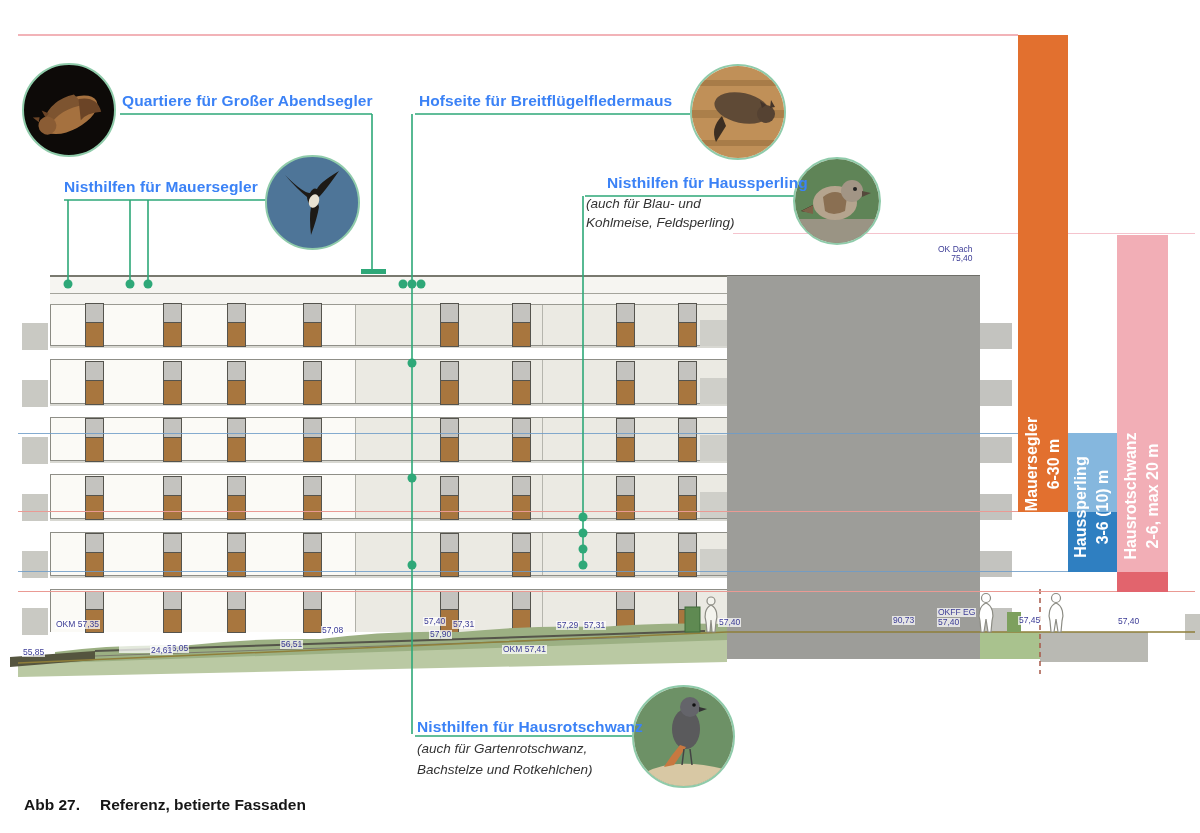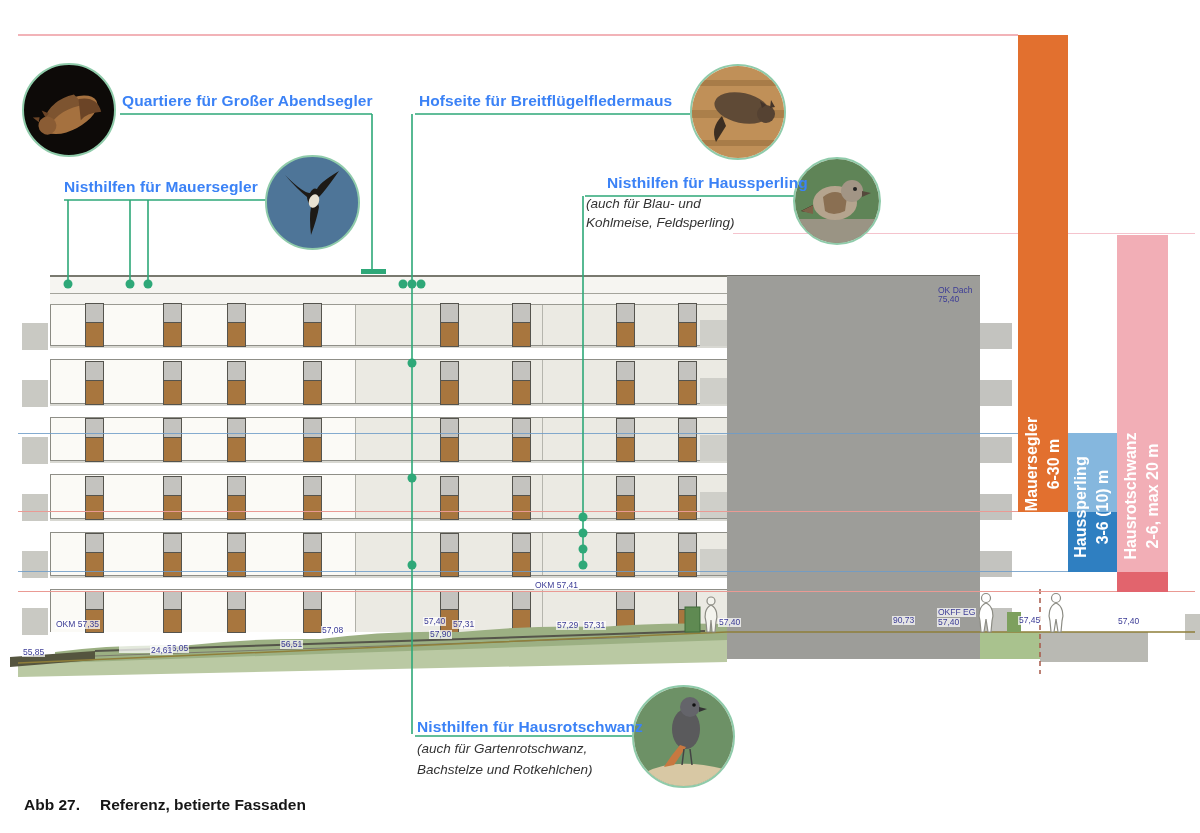--- a/index.html
+++ b/index.html
@@ -173,31 +173,31 @@
   <div id="measurements">
       <div class="meas" style="left: 55px; top: 620px;">OKM 57,35</div>
       <div class="meas" style="left: 22px; top: 648px;">55,85</div>
       <div class="meas" style="left: 119px; top: 644px; padding-left: 48px;">56,05</div>
       <div class="meas" style="left: 150px; top: 646px;">24,61</div>
       <div class="meas" style="left: 280px; top: 640px;">56,51</div>
       <div class="meas" style="left: 321px; top: 626px;">57,08</div>
       <div class="meas" style="left: 423px; top: 617px;">57,40</div>
       <div class="meas" style="left: 452px; top: 620px;">57,31</div>
       <div class="meas" style="left: 429px; top: 630px;">57,90</div>
-      <div class="meas" style="left: 502px; top: 581px; margin-left: 32px;">OKM 57,41</div>
+      <div class="meas" style="left: 502px; top: 645px;">OKM 57,41</div>
       <div class="meas" style="left: 556px; top: 621px;">57,29</div>
       <div class="meas" style="left: 583px; top: 621px;">57,31</div>
       <div class="meas" style="left: 718px; top: 618px;">57,40</div>
       <div class="meas" style="left: 892px; top: 616px;">90,73</div>
       <div class="meas" style="left: 937px; top: 608px;">OKFF EG</div>
       <div class="meas" style="left: 937px; top: 618px;">57,40</div>
       <div class="meas" style="left: 1018px; top: 616px;">57,45</div>
       <div class="meas" style="left: 1117px; top: 617px;">57,40</div>
     </div>
-  <div class="meas measplain" style="left:937px;top:245px;text-align:left;margin-top:41px;">
+  <div class="meas measplain" style="left:937px;top:245px;text-align:right;">
     <span>OK Dach</span><br><span>75,40</span>
   </div>
 
   <svg class="abs" style="left:0;top:0;" width="1200" height="833" viewBox="0 0 1200 833">
     <g stroke="#2ea878" stroke-width="1.6" fill="none">
       <path d="M120,114 H372 M372,114 V271"></path>
       <path d="M64,200 H267 M68,200 V282 M130,200 V282 M148,200 V282"></path>
       <path d="M415,114 H690 M412,114 V734"></path>
       <path d="M585,196 H795 M583,196 V564"></path>
       <path d="M415,736 H634"></path>

